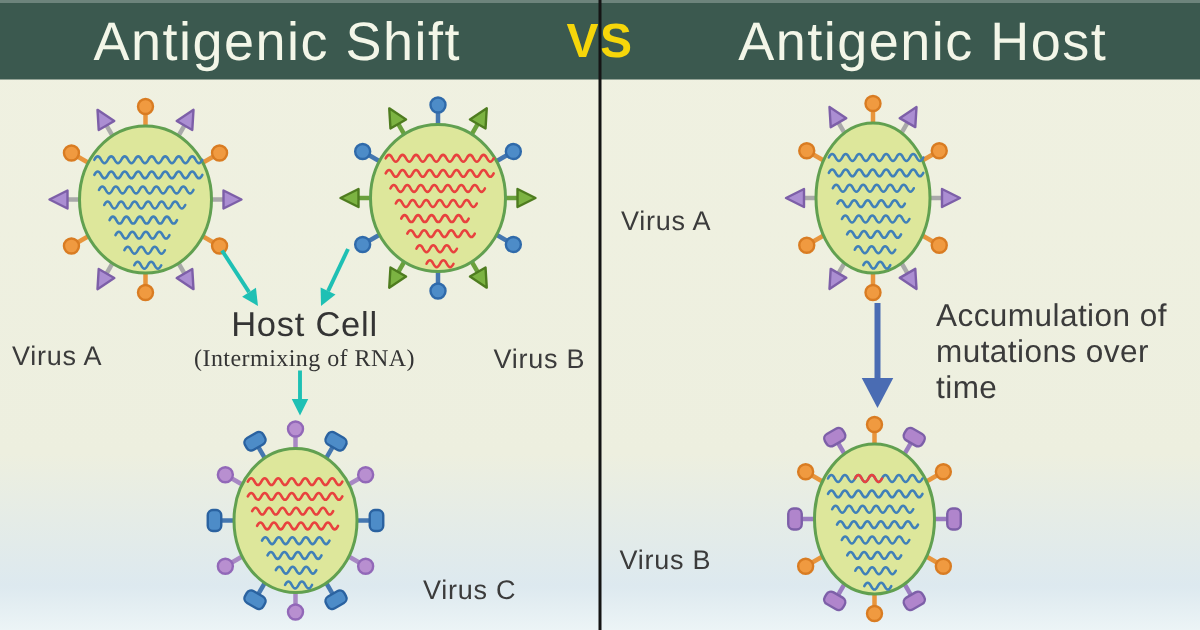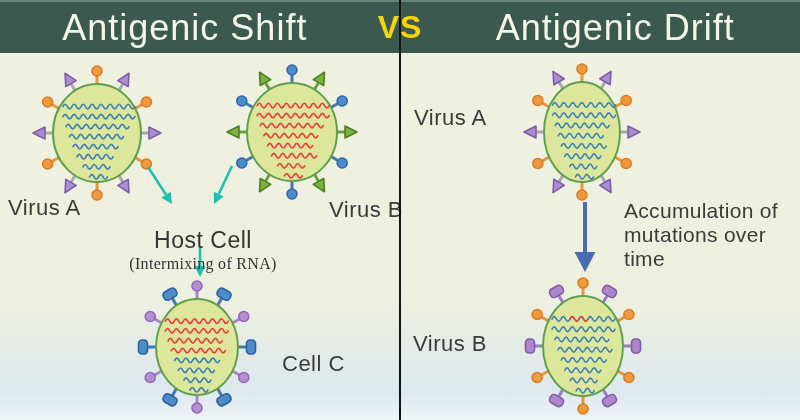--- a/index.html
+++ b/index.html
@@ -4,22 +4,22 @@
 <style>
   html,body{margin:0;padding:0;}
   body{width:800px;height:420px;overflow:hidden;font-family:"Liberation Sans",sans-serif;}
   .stage{position:relative;width:800px;height:420px;
     background:linear-gradient(180deg,#f0f1e1 0%,#edefdf 72%,#dde9ef 93%,#ecf4f6 100%);}
   .hdr{position:absolute;left:0;top:0;width:800px;height:53px;display:flex;align-items:center;
     border-top:2px solid #6d847c;box-sizing:border-box;}
   .hdr .t{flex:1;text-align:center;font-size:36px;letter-spacing:1px;line-height:50px;}
   .hdr .vs{font-size:32px;font-weight:bold;margin:16px 8px;letter-spacing:1px;}
   svg#diagram{position:absolute;left:0;top:0;}
-  .lbl{position:absolute;color:#3b3b3b;font-size:22px;letter-spacing:0.5px;white-space:nowrap;}
-  .hostcell{position:absolute;left:100px;top:203px;width:206px;text-align:center;color:#343434;margin-top:24px;}
+  .lbl{position:absolute;color:#3b3b3b;font-size:18px;letter-spacing:0.5px;white-space:nowrap;margin-top:32px;}
+  .hostcell{position:absolute;left:100px;top:203px;width:206px;text-align:center;color:#343434;}
   .hostcell .h1{font-size:23px;letter-spacing:0.5px;}
   .hostcell .h2{font-size:16px;margin-top:1px;letter-spacing:0.3px;font-family:Liberation Serif, serif;}
   .annot{position:absolute;left:624px;top:199px;width:180px;font-size:21px;line-height:24px;
     color:#3b3b3b;letter-spacing:0.3px;white-space:pre-line;}
   .divider{position:absolute;left:399px;top:0;width:2px;height:420px;background:#141414;z-index:10;}
 </style>
 </head>
 <body>
 
 <div class="stage">
@@ -215,26 +215,26 @@
       </g>
       <g>
         <line x1="585" y1="202" x2="585" y2="252" stroke="#4a6cb3" stroke-width="4"></line>
         <polygon points="585,272 574.5,252 595.5,252" fill="#4a6cb3"></polygon>
       </g>
     </svg>
 
   <div class="hdr" style="background: rgb(59, 89, 79);">
     <div class="t" style="color: rgb(243, 246, 232);">Antigenic Shift</div>
     <div class="vs" style="color: rgb(246, 214, 10);">VS</div>
-    <div class="t" style="color: rgb(243, 246, 232);">Antigenic Drift</div>
+    <div class="t" style="color: rgb(243, 246, 232);">Antigenic Host</div>
   </div>
 
   <div class="lbl" style="left:8px;top:195px">Virus A</div>
   <div class="lbl" style="left:329px;top:197px">Virus B</div>
-  <div class="lbl" style="left:282px;top:351px">Cell C</div>
+  <div class="lbl" style="left:282px;top:351px">Virus C</div>
 
   <div class="hostcell">
     <div class="h1">Host Cell</div>
     <div class="h2">(Intermixing of RNA)</div>
   </div>
 
   <div class="lbl" style="left:414px;top:105px">Virus A</div>
   <div class="lbl" style="left:413px;top:331px">Virus B</div>
   <div class="annot">Accumulation of
 mutations over

